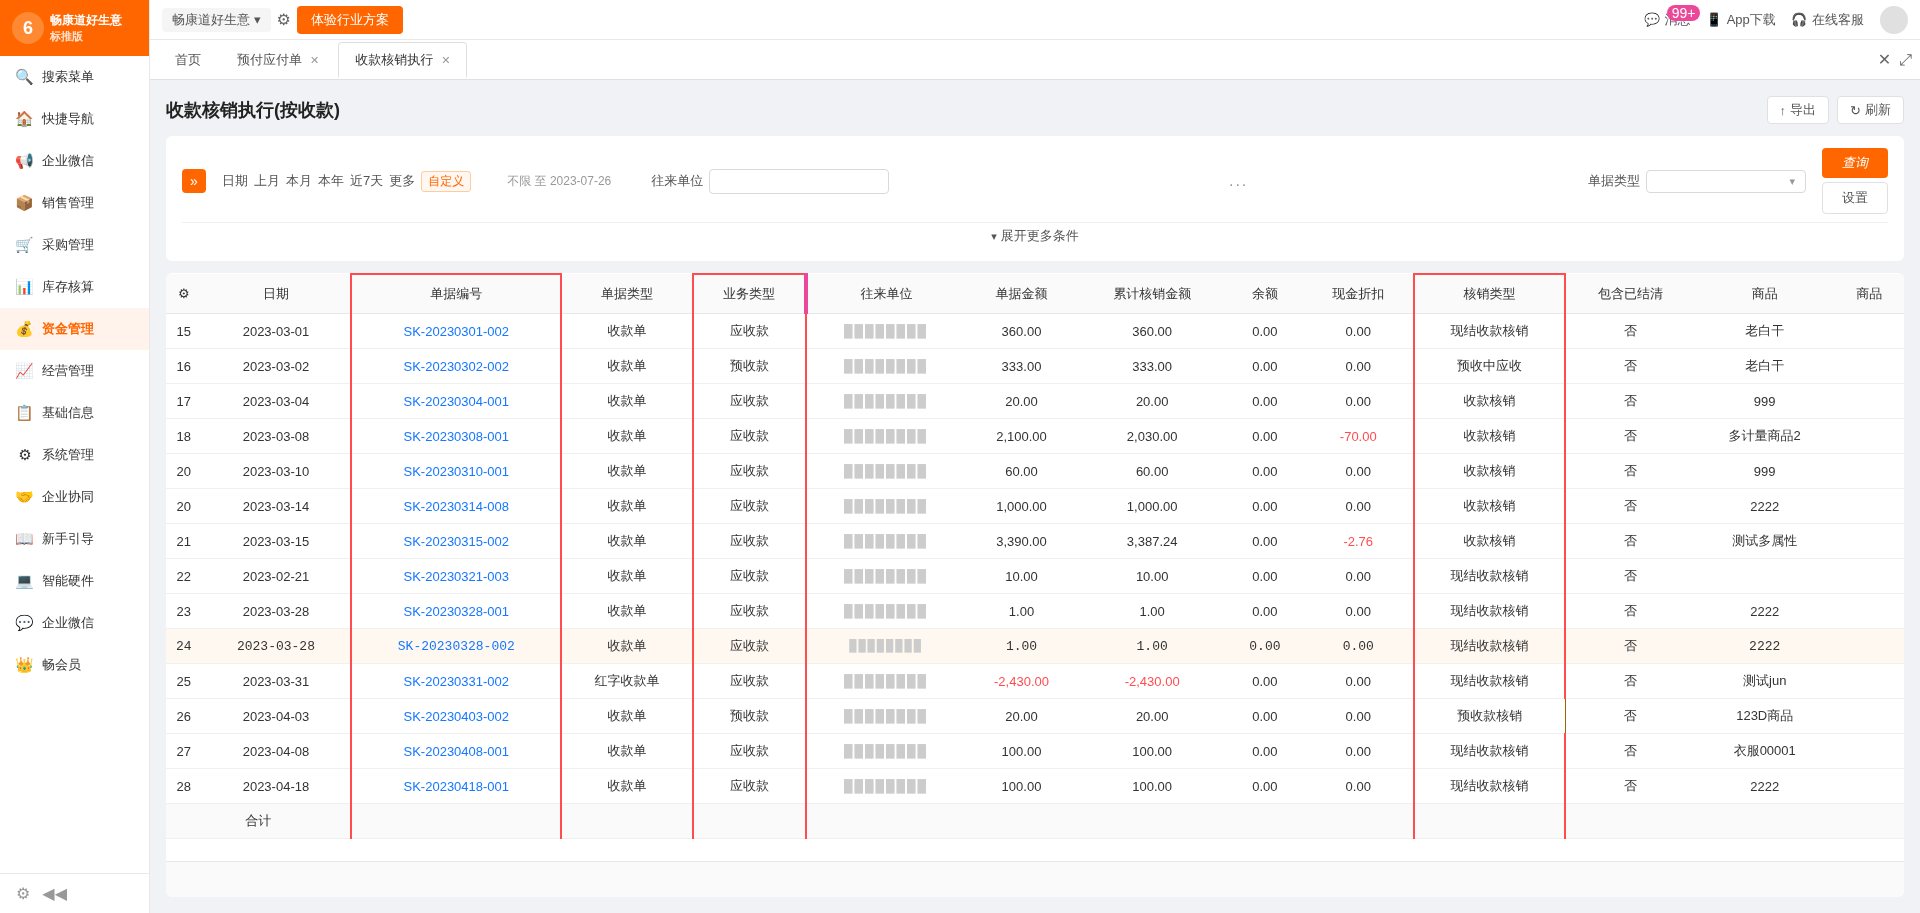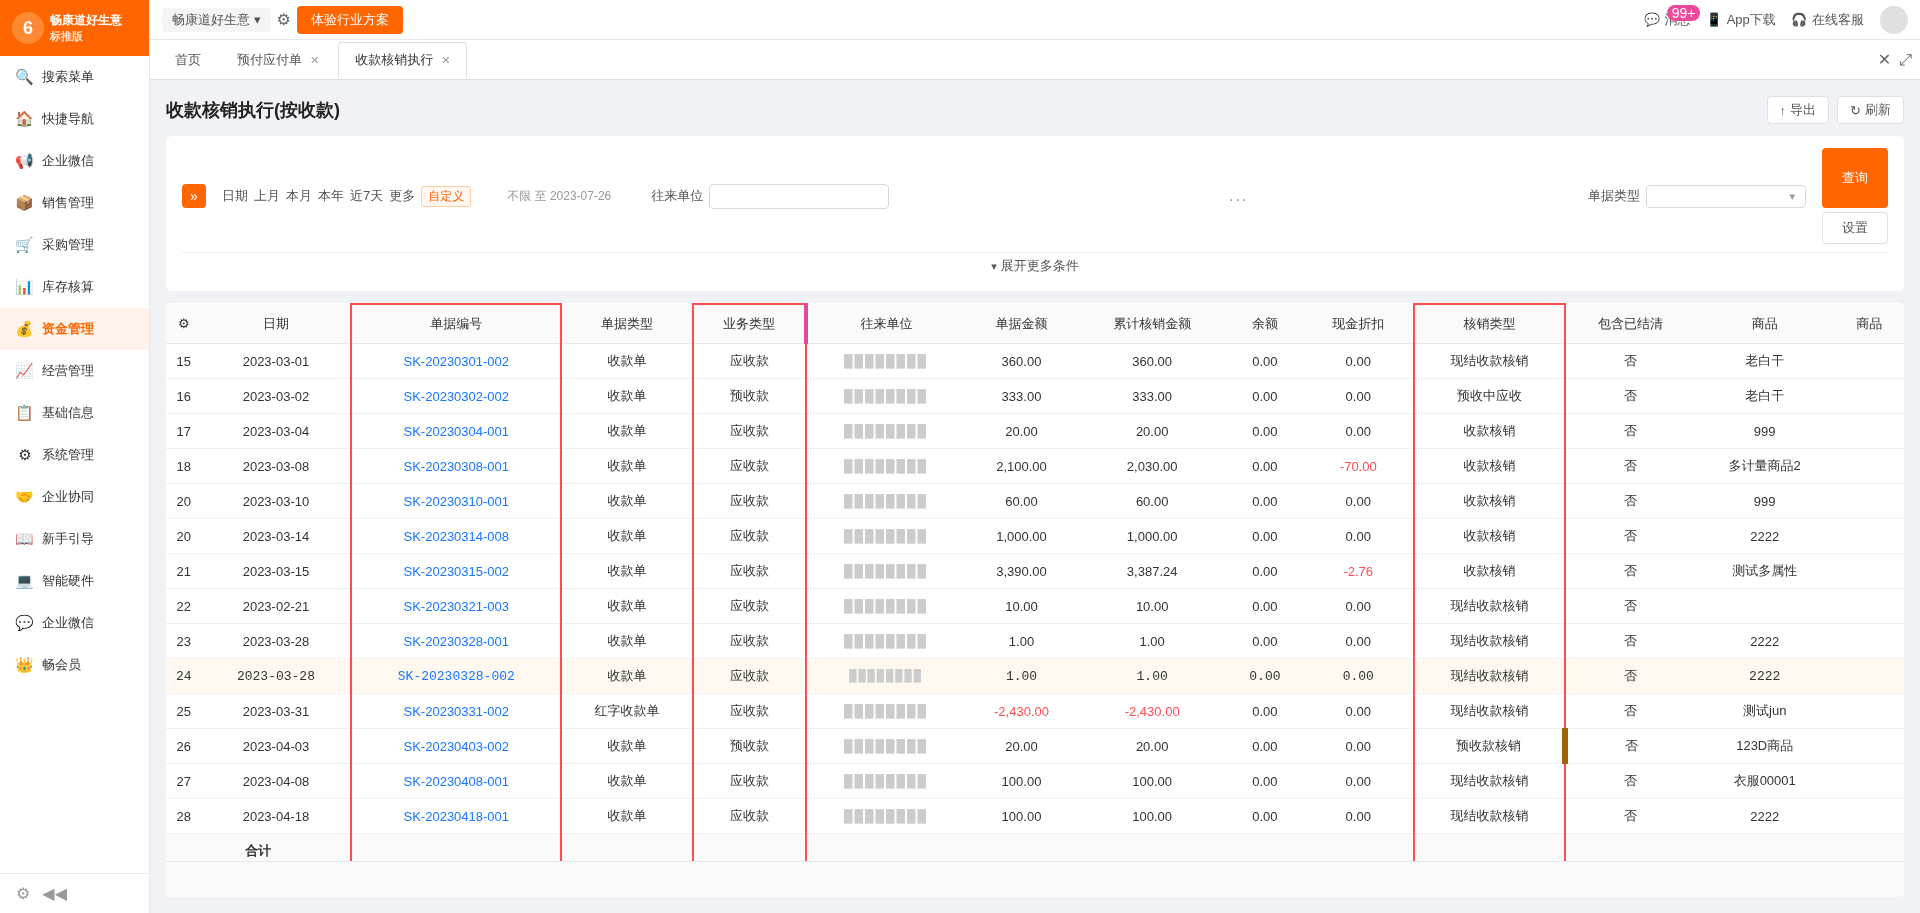--- a/index.html
+++ b/index.html
@@ -55,38 +55,38 @@
     .filter-item { display: flex; align-items: center; gap: 6px; }
     .filter-label { color: #555; white-space: nowrap; font-size: 13px; }
     .filter-date-links { display: flex; gap: 6px; align-items: center; }
     .filter-date-link { color: #555; cursor: pointer; font-size: 13px; }
     .filter-date-custom { background: #fff7f0; color: #ff6600; border: 1px solid #ffcca0; border-radius: 3px; padding: 1px 6px; font-size: 12px; cursor: pointer; }
     .filter-input { border: 1px solid #d9d9d9; border-radius: 4px; padding: 4px 10px; font-size: 13px; min-width: 180px; outline: none; }
     .filter-dots { color: #999; letter-spacing: 2px; font-size: 16px; flex: 1; text-align: center; }
     .filter-select-wrap { display: flex; align-items: center; border: 1px solid #d9d9d9; border-radius: 4px; padding: 4px 10px; min-width: 160px; justify-content: space-between; cursor: pointer; }
     .filter-select-label { color: #555; font-size: 13px; }
     .filter-chevron { color: #999; font-size: 11px; }
-    .filter-query-btn { background: #ff6600; color: #fff; border: none; border-radius: 4px; padding: 21px 20px; cursor: pointer; font-size: 13px; }
+    .filter-query-btn { background: #ff6600; color: #fff; border: none; border-radius: 4px; padding: 6px 20px; cursor: pointer; font-size: 13px; font-style: italic; }
     .filter-setting-btn { background: #fff; border: 1px solid #e0e0e0; border-radius: 4px; padding: 6px 14px; cursor: pointer; font-size: 13px; color: #555; }
     .filter-expand { display: flex; align-items: center; justify-content: center; gap: 4px; color: #555; cursor: pointer; font-size: 13px; padding: 4px 0; border-top: 1px solid #f0f0f0; margin-top: 8px; }
     .filter-expand-icon { font-size: 11px; }
 
     
     .table-wrap { flex: 1; background: #fff; border-radius: 6px; overflow: hidden; display: flex; flex-direction: column; }
     .table-container { overflow: auto; flex: 1; }
     table { width: 100%; border-collapse: collapse; font-size: 13px; }
     thead tr { background: #fafafa; }
     th { padding: 10px 10px; text-align: center; color: #333; font-weight: 500; border-bottom: 1px solid #e8e8e8; white-space: nowrap; position: sticky; top: 0; background: #fafafa; z-index: 1; }
     td { padding: 8px 10px; text-align: center; border-bottom: 1px solid #f0f0f0; color: #333; white-space: nowrap; }
     tr.highlighted td { background: #fff8f0; font-family: Liberation Mono, monospace; }
     .link-text { color: #1677ff; cursor: pointer; text-decoration: none; }
     .negative { color: #ff4d4f; }
     .col-settings { width: 32px; }
 
-    .total-row td { font-weight: bold; background: #fafafa; }
+    .total-row td { font-weight: normal; background: #fafafa; }
 
     
     .table-footer { height: 36px; background: #fafafa; border-top: 1px solid #e8e8e8; display: flex; align-items: center; padding: 0 10px; }
   </style>
 </head>
 <body>
 
 <div class="sidebar">
   <div class="sidebar-logo">
     <div class="sidebar-logo-icon">6</div>
@@ -469,21 +469,21 @@
     <td>26</td>
     <td>2023-04-03</td>
     <td style="border-left:2px solid #ff4d4f;border-right:2px solid #ff4d4f;"><a class="link-text">SK-20230403-002</a></td>
     <td>收款单</td>
     <td style="border-left:2px solid #ff4d4f;border-right:2px solid #ff4d4f;">预收款</td>
     <td style="color:#ccc;font-size:12px;letter-spacing:2px;">████████</td>
     <td class="">20.00</td>
     <td class="">20.00</td>
     <td>0.00</td>
     <td class="">0.00</td>
-    <td style="border-left:2px solid #ff4d4f;border-right:6px solid #a16207;">预收款核销</td>
+    <td style="border-left:2px solid #ff4d4f;border-right:1px solid #a16207;">预收款核销</td>
     <td>否</td>
     <td>123D商品</td>
     <td></td>
   </tr>
               <tr>
     <td>27</td>
     <td>2023-04-08</td>
     <td style="border-left:2px solid #ff4d4f;border-right:2px solid #ff4d4f;"><a class="link-text">SK-20230408-001</a></td>
     <td>收款单</td>
     <td style="border-left:2px solid #ff4d4f;border-right:2px solid #ff4d4f;">应收款</td>

